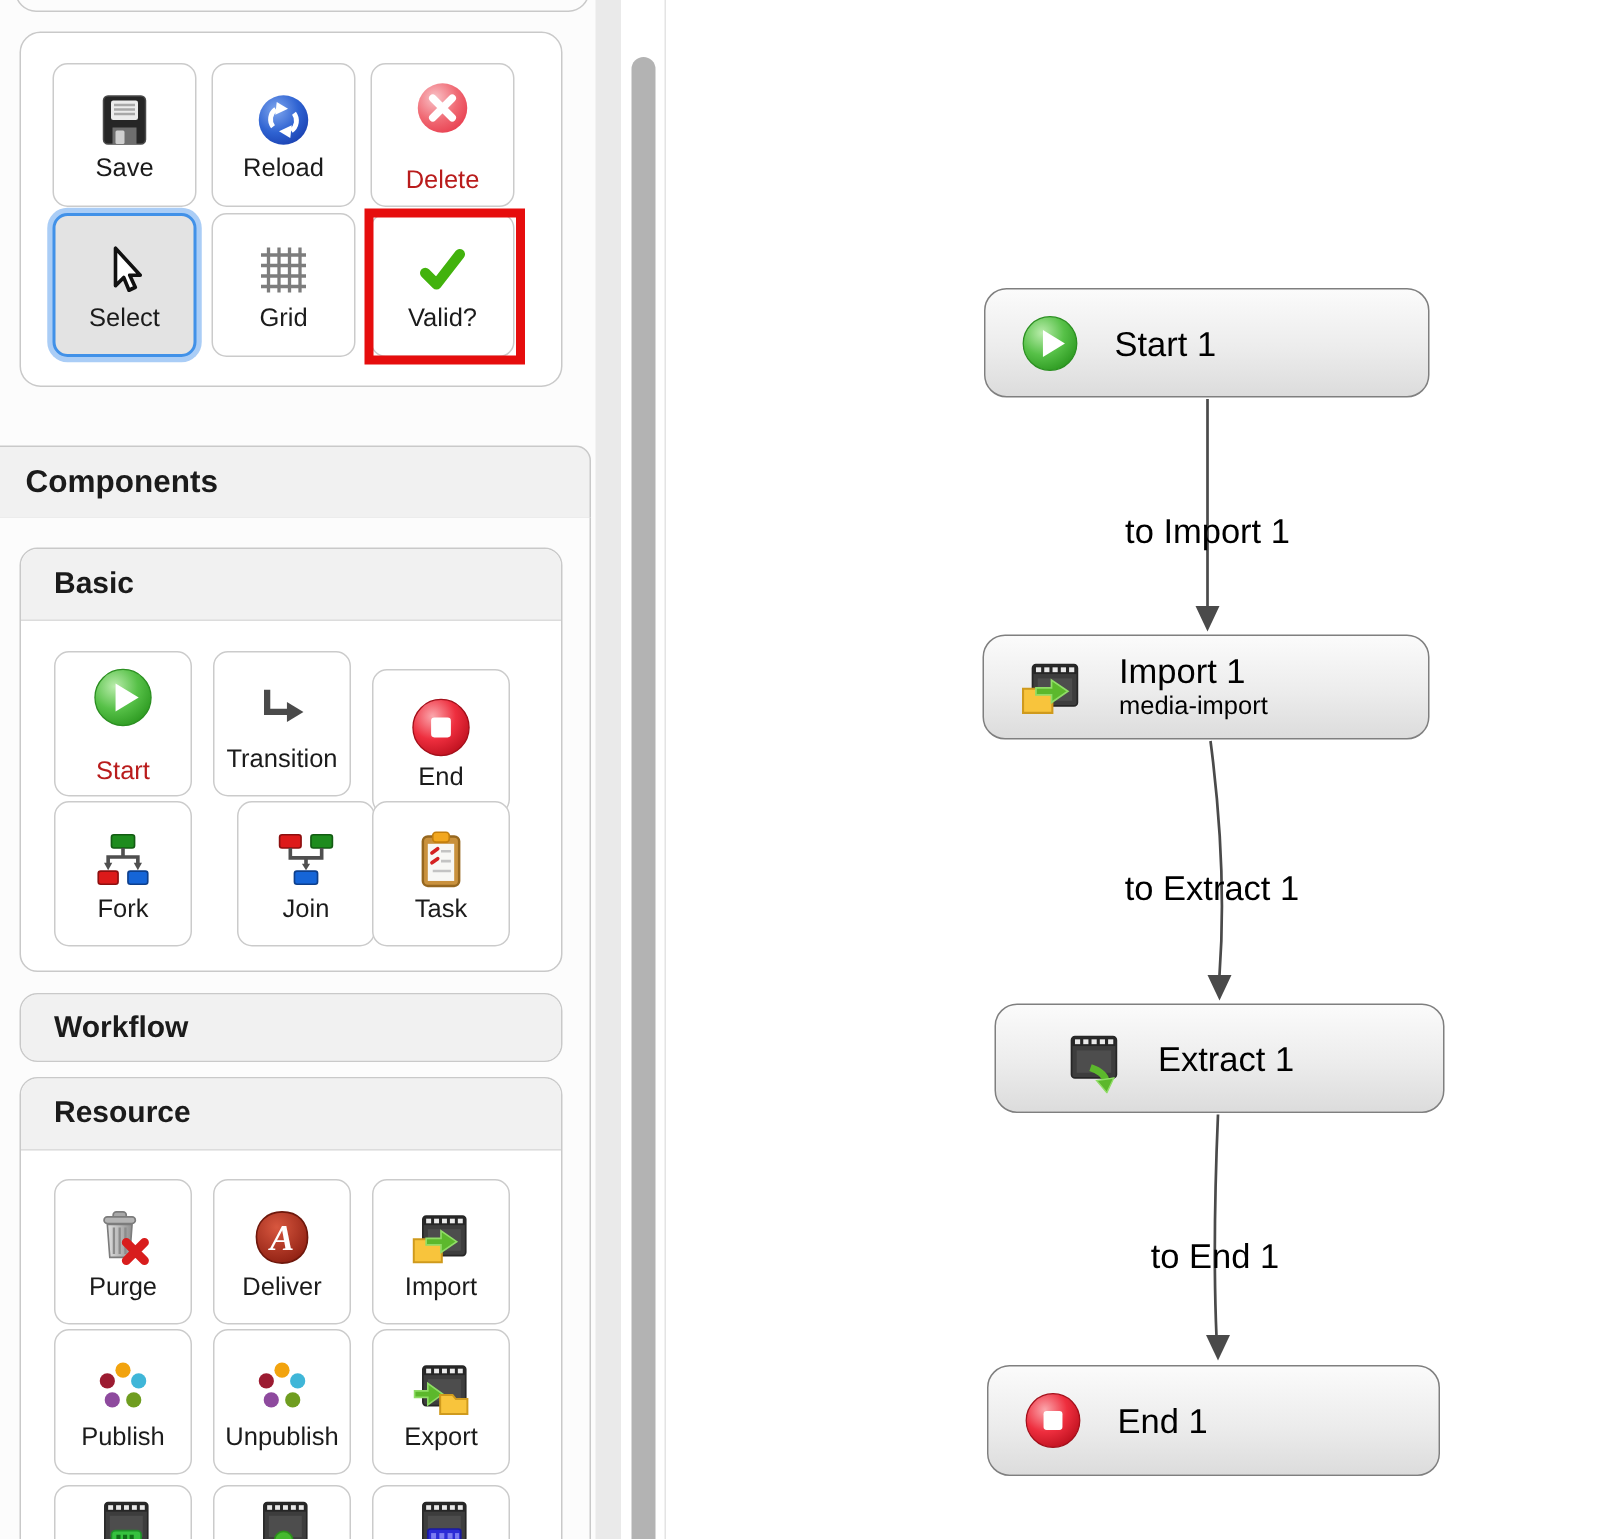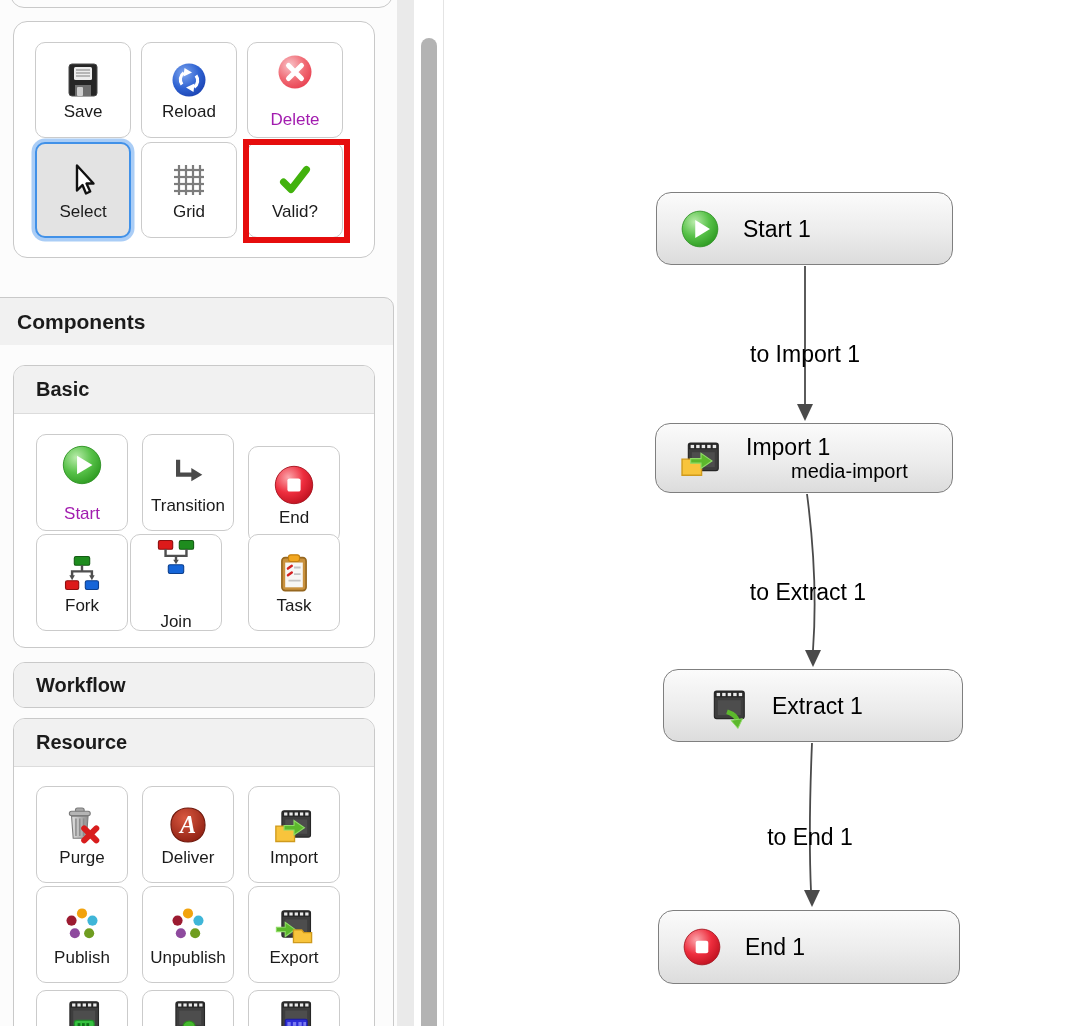--- a/index.html
+++ b/index.html
@@ -12,21 +12,21 @@
                      border:1.5px solid #c9c9c9; border-radius:14px; background:#fcfcfc; }
 
   .panel-toolbar { position:absolute; left:13px; top:21px; width:362px; height:237px;
                    border:1.5px solid #c9c9c9; border-radius:14px; background:#fff; }
 
   .tool-btn { position:absolute; width:96px; height:96px; background:#fff;
               border:1.5px solid #cbcbcb; border-radius:10px;
               display:flex; flex-direction:column; align-items:center; justify-content:center; gap:3px; }
   .tool-btn svg { width:40px; height:40px; }
   .tool-btn .lbl, .comp-btn .lbl { font-size:17px; color:#1b1b1b; line-height:1; }
-  .lbl.dim { color:#a21caf;margin-top:16px; }
+  .lbl.dim { color:#b91c1c;margin-top:16px; }
   .tool-btn.selected { background:#e3e3e3; border:2.5px solid #4191e8; box-shadow:0 0 0 3.5px #aacdf6; }
 
   .annotation-box { position:absolute; left:243px; top:139px; width:107px; height:104px;
                     border:6.5px solid #e60d0d; z-index:40; pointer-events:none; }
 
   .components-header { position:absolute; left:-10px; top:297px; width:404px; height:49px;
                        background:#f1f1f1; border:1.5px solid #c9c9c9; border-radius:0 10px 0 0;
                        display:flex; align-items:center; padding-left:26px;
                        font-size:21px; font-weight:bold; color:#1b1b1b; }
   .components-body { position:absolute; left:-10px; top:345px; width:404px; height:700px;
@@ -58,21 +58,21 @@
   
   .canvas { position:absolute; left:445px; top:0; width:637px; height:1026px; background:#fff; }
   .edges-svg { position:absolute; left:0; top:0; width:637px; height:1026px; }
   .edge-label { font-size:23px; fill:#000; }
 
   .node { position:absolute; border:1.5px solid #7f7f7f; border-radius:15px;
           background:linear-gradient(180deg,#fbfbfb 0%,#ececec 55%,#dcdcdc 100%);
           display:flex; align-items:center; padding-left:22px; gap:22px; }
   .node svg { width:42px; height:42px; flex:none; }
   .node .n-title { font-size:23px; color:#000; line-height:26px; }
-  .node .n-sub { font-size:20px; color:#000; line-height:22px;margin-left:45px; }
+  .node .n-sub { font-size:17px; color:#000; line-height:22px; }
   .node-start   { left:211px; top:192px; width:297px; height:73px; }
   .node-import  { left:210px; top:423px; width:298px; height:70px; }
   .node-extract { left:218px; top:669px; width:300px; height:73px;padding-left:40px; }
   .node-end     { left:213px; top:910px; width:302px; height:74px; }
 
   .defs-svg { position:absolute; width:0; height:0; }
 </style>
 </head>
 <body>
 
@@ -229,21 +229,21 @@
         <rect x="13" y="5" width="14" height="8" rx="1.5" fill="#1e8c1e" stroke="#135c13"></rect>
         <path d="M20 13 L20 18.5 L11 18.5 L11 23 M20 18.5 L29 18.5 L29 23" fill="none" stroke="#4f4f4f" stroke-width="2.2"></path>
         <polygon points="8.5,22 13.5,22 11,26.5" fill="#4f4f4f"></polygon>
         <polygon points="26.5,22 31.5,22 29,26.5" fill="#4f4f4f"></polygon>
         <rect x="5" y="27" width="12" height="8" rx="1.5" fill="#dd1a1a" stroke="#8d0f0f"></rect>
         <rect x="23" y="27" width="12" height="8" rx="1.5" fill="#1565d8" stroke="#0d3f8c"></rect>
       </svg>
       <span class="lbl">Fork</span>
     </div>
 
-    <div class="comp-btn" style="left:116px; top:168px;justify-content:space-between;">
+    <div class="comp-btn" style="left:144px; top:168px;">
       <svg viewBox="0 0 40 40">
         <rect x="4" y="5" width="13" height="8" rx="1.5" fill="#dd1a1a" stroke="#8d0f0f"></rect>
         <rect x="23" y="5" width="13" height="8" rx="1.5" fill="#1e8c1e" stroke="#135c13"></rect>
         <path d="M10.5 13 L10.5 19 L20 19 L20 23 M29.5 13 L29.5 19 L20 19" fill="none" stroke="#4f4f4f" stroke-width="2.2"></path>
         <polygon points="17.5,22.5 22.5,22.5 20,26.5" fill="#4f4f4f"></polygon>
         <rect x="13" y="27" width="14" height="8" rx="1.5" fill="#1565d8" stroke="#0d3f8c"></rect>
       </svg>
       <span class="lbl">Join</span>
     </div>
 

